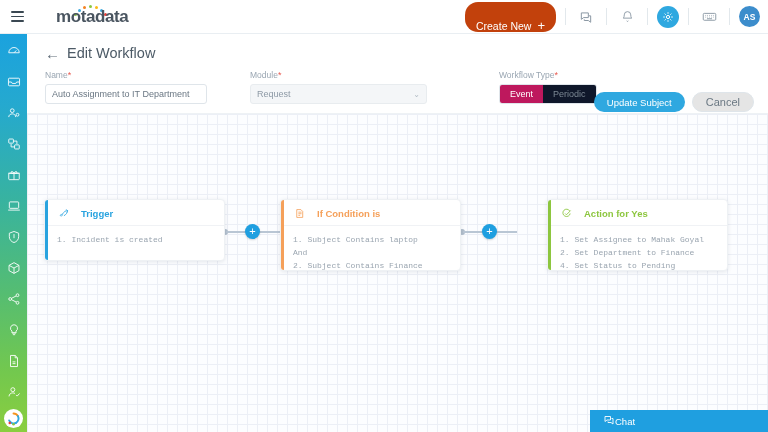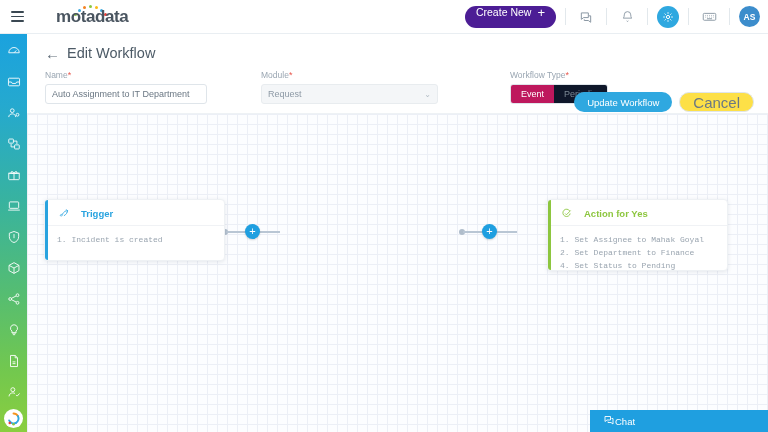--- a/index.html
+++ b/index.html
@@ -25,23 +25,23 @@
   .logo { display: flex; align-items: flex-end; margin-left: 22px; position: relative; height: 34px; }
   .logo-text {
     font-size: 17px; font-weight: 700; color: #4a5560; letter-spacing: -0.4px;
     line-height: 1; padding-bottom: 9px; position: relative;
   }
   .logo-dots { position: absolute; left: 16px; top: 5px; width: 40px; height: 12px; }
   .logo-dots span { position: absolute; width: 3px; height: 3px; border-radius: 50%; }
 
   .topbar-right { margin-left: auto; display: flex; align-items: center; height: 34px; padding-right: 8px; }
   .create-new {
-    background: #4c1d95; color: #fff; border: none; border-radius: 13px;
-    height: 22px; padding: 0 11px; font-size: 10.5px; font-family: inherit;
-    display: flex; align-items: flex-start; gap: 6px; cursor: pointer; font-weight: 400;
+    background: #c2410c; color: #fff; border: none; border-radius: 13px;
+    height: 30px; padding: 0 11px; font-size: 10.5px; font-family: inherit;
+    display: flex; align-items: flex-end; gap: 6px; cursor: pointer; font-weight: 400;
   }
   .create-new .plus { font-size: 13px; line-height: 1; font-weight: 400; }
   .tb-sep { width: 1px; height: 17px; background: #e2e8ec; margin: 0 9px; }
   .tb-icon {
     width: 22px; height: 22px; display: flex; align-items: center; justify-content: center;
     cursor: pointer; color: #8a97a3;
   }
   .tb-icon.active { background: #2fa8e0; border-radius: 50%; color: #fff; }
   .avatar {
     width: 21px; height: 21px; border-radius: 50%; background: #3c8dcc; color: #fff;
@@ -83,37 +83,37 @@
     font-size: 9px; color: #6a7783; padding: 0 6px; font-family: inherit;
     background: #fff; outline: none;
   }
   .select-box {
     width: 177px; height: 20px; border: 1px solid #e8ecef; border-radius: 3px;
     background: #f4f6f8; font-size: 9px; color: #8d99a5; padding: 0 6px;
     display: flex; align-items: center; cursor: pointer;
   }
   .select-box .chev { margin-left: auto; color: #b3bdc6; font-size: 8px; }
   .field-name { margin-left: 0; }
-  .field-module { margin-left: 54px; }
+  .field-module { margin-left: 43px; }
   .field-wtype { margin-left: 72px; }
   .toggle { display: flex; height: 20px; border: 1px solid #dfe5ea; border-radius: 3px; overflow: hidden; }
   .toggle div {
     font-size: 9px; padding: 0 10px; display: flex; align-items: center;
     cursor: pointer; color: #7b8793; background: #0f172a;
   }
   .toggle div.sel { background: #be185d; color: #fff; }
 
   .head-actions { position: absolute; right: 14px; top: 31px; display: flex; gap: 7px; align-items: center; }
   .btn-primary {
     background: #2fa8e0; color: #fff; border: none; border-radius: 11px;
     height: 20px; padding: 0 13px; font-size: 9.5px; font-family: inherit; cursor: pointer;
   }
   .btn-plain {
-    background: #fde047; color: #6b7883; border: 1px solid #dfe5ea; border-radius: 11px;
-    height: 20px; padding: 0 13px; font-size: 15px; font-family: inherit; cursor: pointer;
+    background: #e5e5e5; color: #6b7883; border: 1px solid #dfe5ea; border-radius: 11px;
+    height: 20px; padding: 0 13px; font-size: 11px; font-family: inherit; cursor: pointer;
   }
 
   
   .canvas {
     position: absolute; top: 114px; left: 27px; width: 741px; height: 318px;
     background-color: #fcfdff;
     background-image:
       linear-gradient(to right, #eceff6 1px, transparent 1px),
       linear-gradient(to bottom, #eceff6 1px, transparent 1px);
     background-size: 10px 10px;
@@ -342,21 +342,21 @@
         <div class="field-label">
           <span>Workflow Type</span><span class="req">*</span>
         </div>
         <div class="toggle">
           <div class="sel">Event</div>
           <div>Periodic</div>
         </div>
       </div>
 
       <div class="head-actions">
-        <button class="btn-primary">Update Workflow</button>
+        <button class="btn-primary">Update Subject</button>
         <button class="btn-plain">Cancel</button>
       </div>
     </div>
   </div>
 
   <div class="canvas">
 
     <div class="conn-dot" style="left:195px;"></div>
     <div class="conn" style="left:199px; width:54px;"></div>
     <div class="plus-btn" style="left:218px;">+</div>
@@ -375,20 +375,37 @@
             <path d="M17 4.5l1.5-1.5M20 6l1.5-1.5M18.5 9l2-1"></path>
           </svg>
         </span>
         <span class="node-title" style="color:#29a3df">Trigger</span>
       </div>
       <div class="node-body">
         <div>1. Incident is created</div>
       </div>
     </div>
 
+    <div class="node node-cond">
+      <div class="accent" style="background:#f5a05a"></div>
+      <div class="node-head">
+        <span class="nicon">
+          <svg width="11" height="11" viewBox="0 0 24 24" fill="none" stroke="#f5a05a" stroke-width="1.8">
+            <path d="M6 3.5h9l4 4v13H6z"></path>
+              <path d="M9.5 9h7M9.5 12.5h7M9.5 16h4"></path>
+          </svg>
+        </span>
+        <span class="node-title" style="color:#f5a05a">If Condition is</span>
+      </div>
+      <div class="node-body">
+        <div>1. Subject Contains laptop</div>
+        <div>And</div>
+        <div>2. Subject Contains Finance</div>
+      </div>
+    </div>
 
     <div class="node node-action">
       <div class="accent" style="background:#8dc63f"></div>
       <div class="node-head">
         <span class="nicon">
           <svg width="11" height="11" viewBox="0 0 24 24" fill="none" stroke="#8dc63f" stroke-width="1.9">
             <path d="M19 6.5A8 8 0 1 0 20 12"></path>
               <path d="M9 12l2.8 2.8L21 5.5"></path>
           </svg>
         </span>

